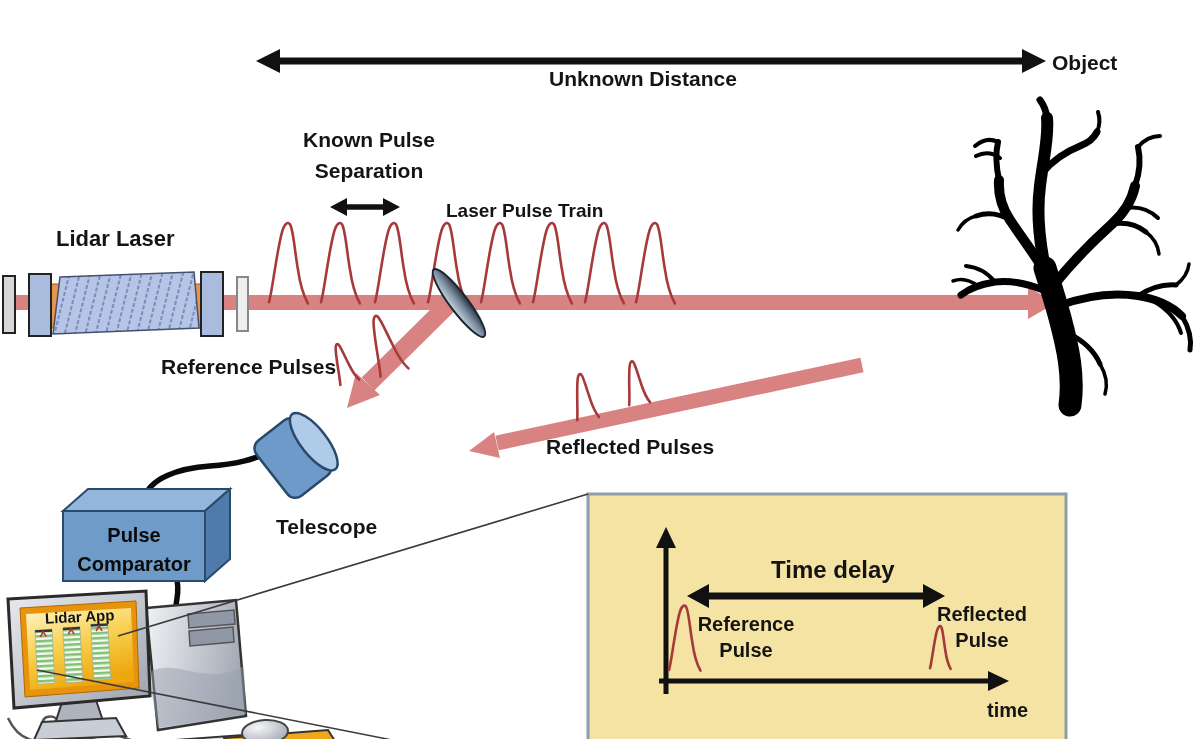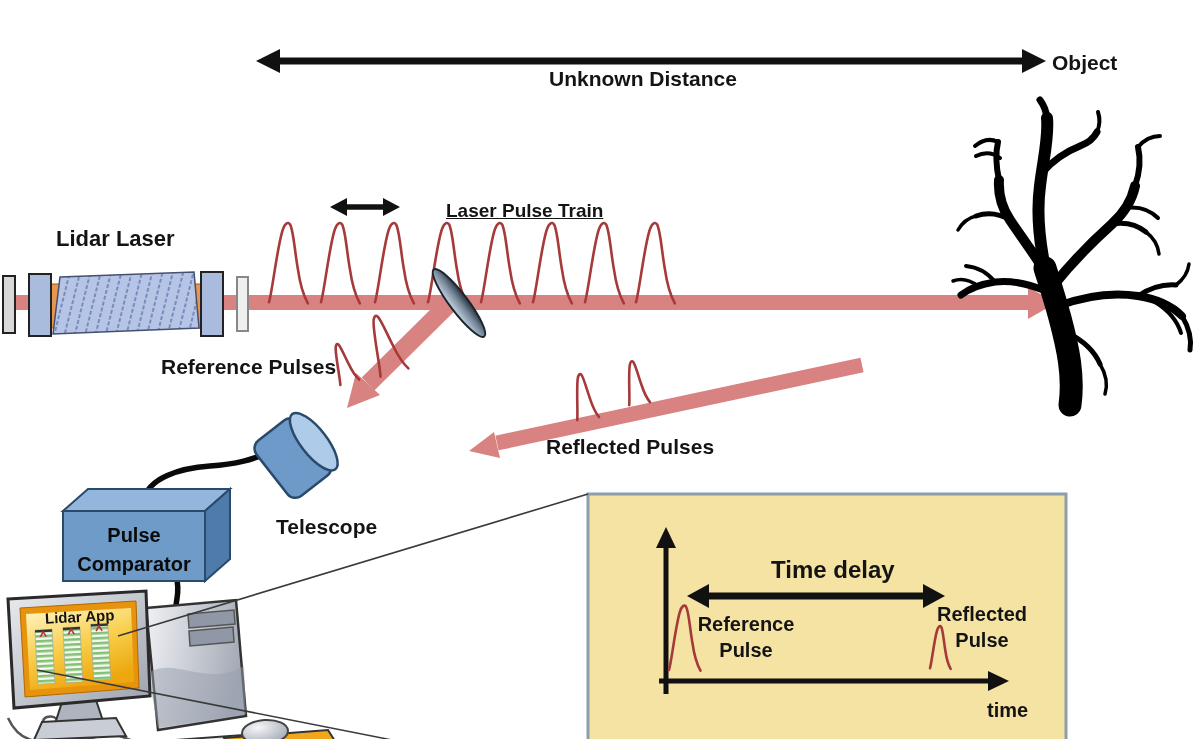--- a/index.html
+++ b/index.html
@@ -213,23 +213,25 @@
 
   <line x1="118" y1="588" x2="588" y2="446" stroke="#3A3A3A" stroke-width="1.6"></line>
   <line x1="37" y1="622" x2="590" y2="731" stroke="#3A3A3A" stroke-width="1.6"></line>
 </svg>
 
 <div class="lbl" style="left:549px;top:18px;font-size:21px;">Unknown Distance</div>
 
 <div class="lbl" style="left:1052px;top:2px;font-size:21px;">Object</div>
 
 <div class="lbl center" style="left:293px;top:76px;width:152px;font-size:21px;line-height:31px;">
-</div>
-
-<div class="lbl" style="left:446px;top:152px;font-size:19px;text-decoration:underline;">Laser Pulse Train</div>
+  <span>Known Pulse</span>
+  <span>Separation</span>
+</div>
+
+<div class="lbl" style="left:446px;top:152px;font-size:19px;">Laser Pulse Train</div>
 
 <div class="lbl" style="left:56px;top:178px;font-size:22px;">Lidar Laser</div>
 
 <div class="lbl" style="left:161px;top:306px;font-size:21px;">Reference Pulses</div>
 
 <div class="lbl" style="left:546px;top:386px;font-size:21px;">Reflected Pulses</div>
 
 <div class="lbl" style="left:276px;top:466px;font-size:21px;">Telescope</div>
 
 <div class="lbl center" style="left:68px;top:473px;width:132px;font-size:20px;line-height:29px;color:#0A0A0A;">

